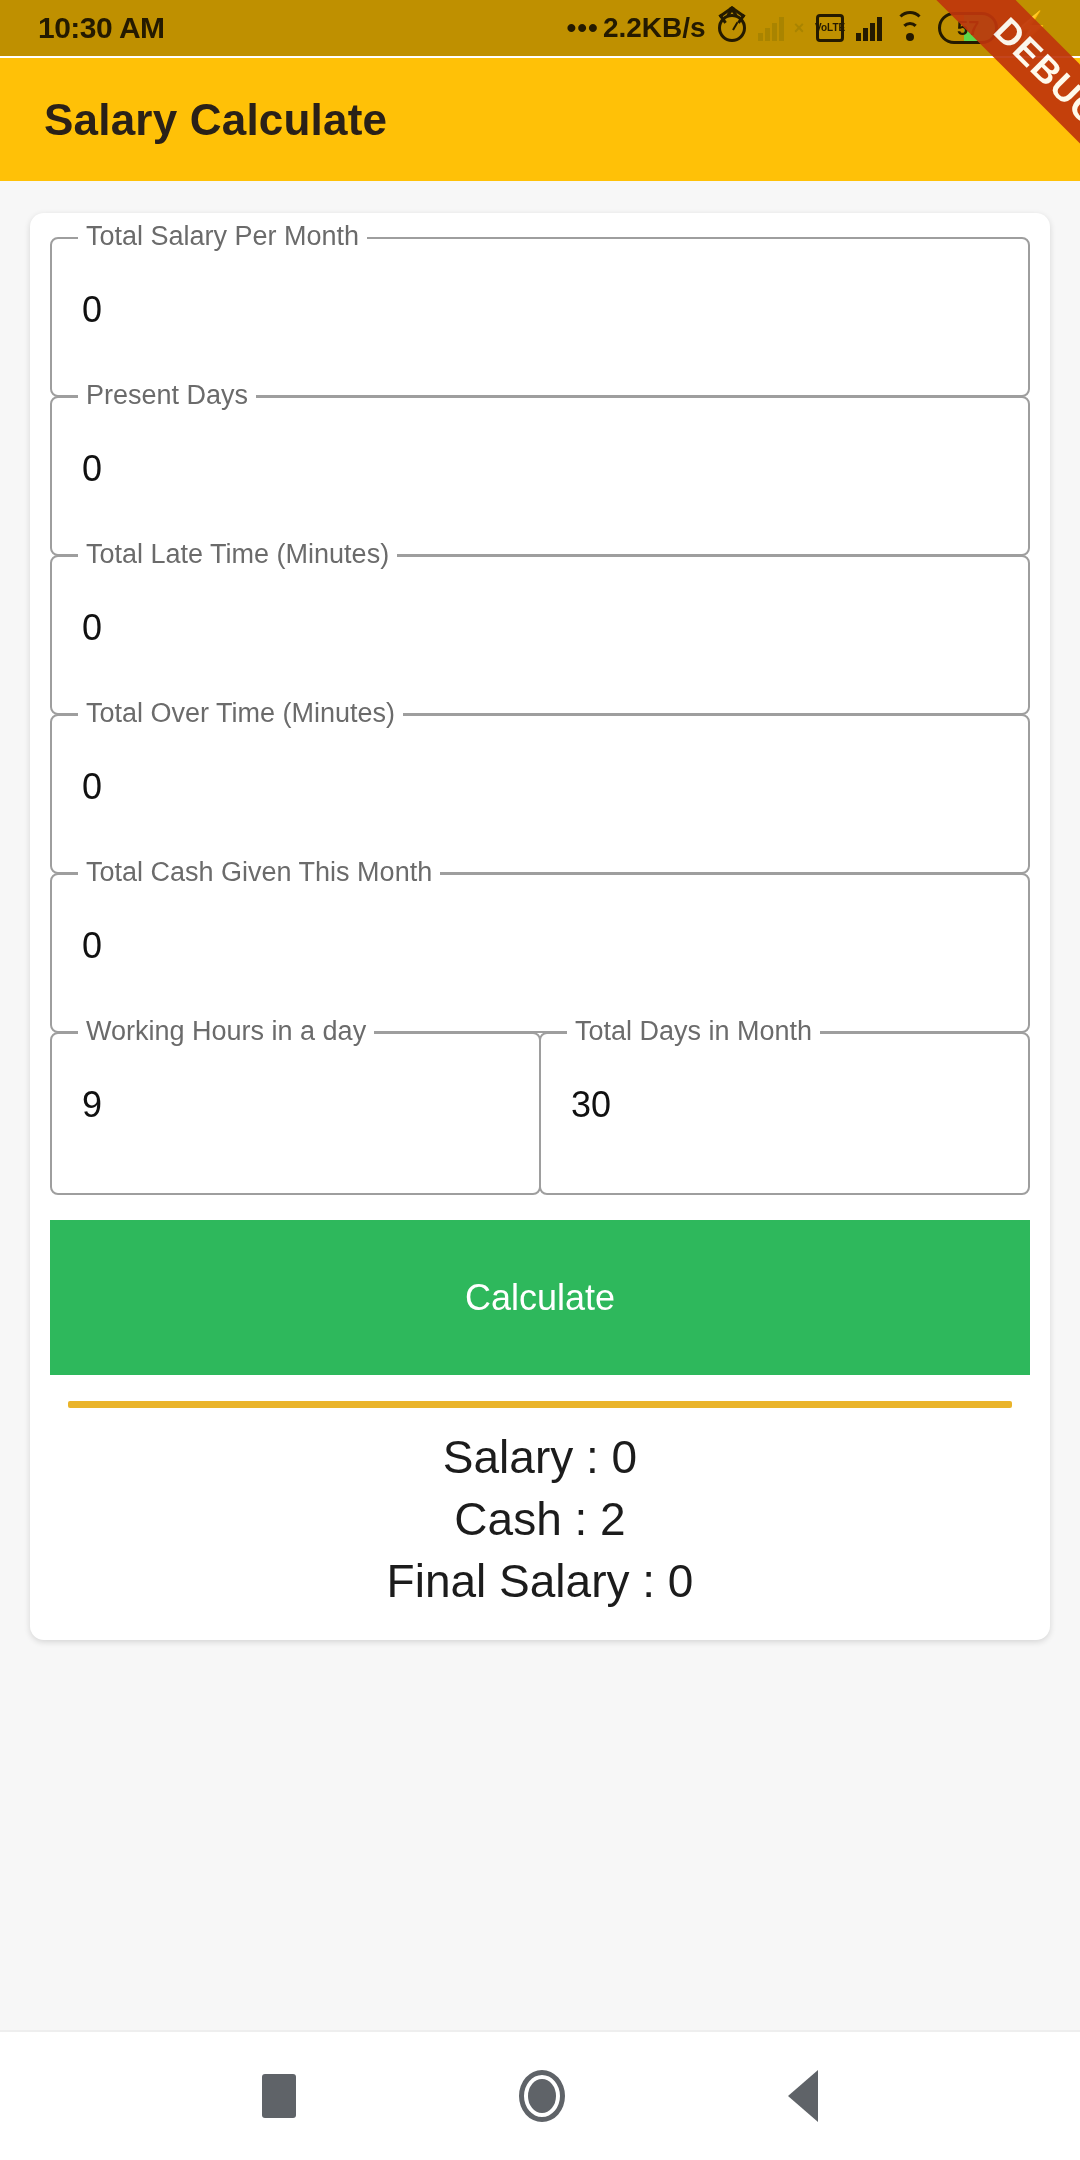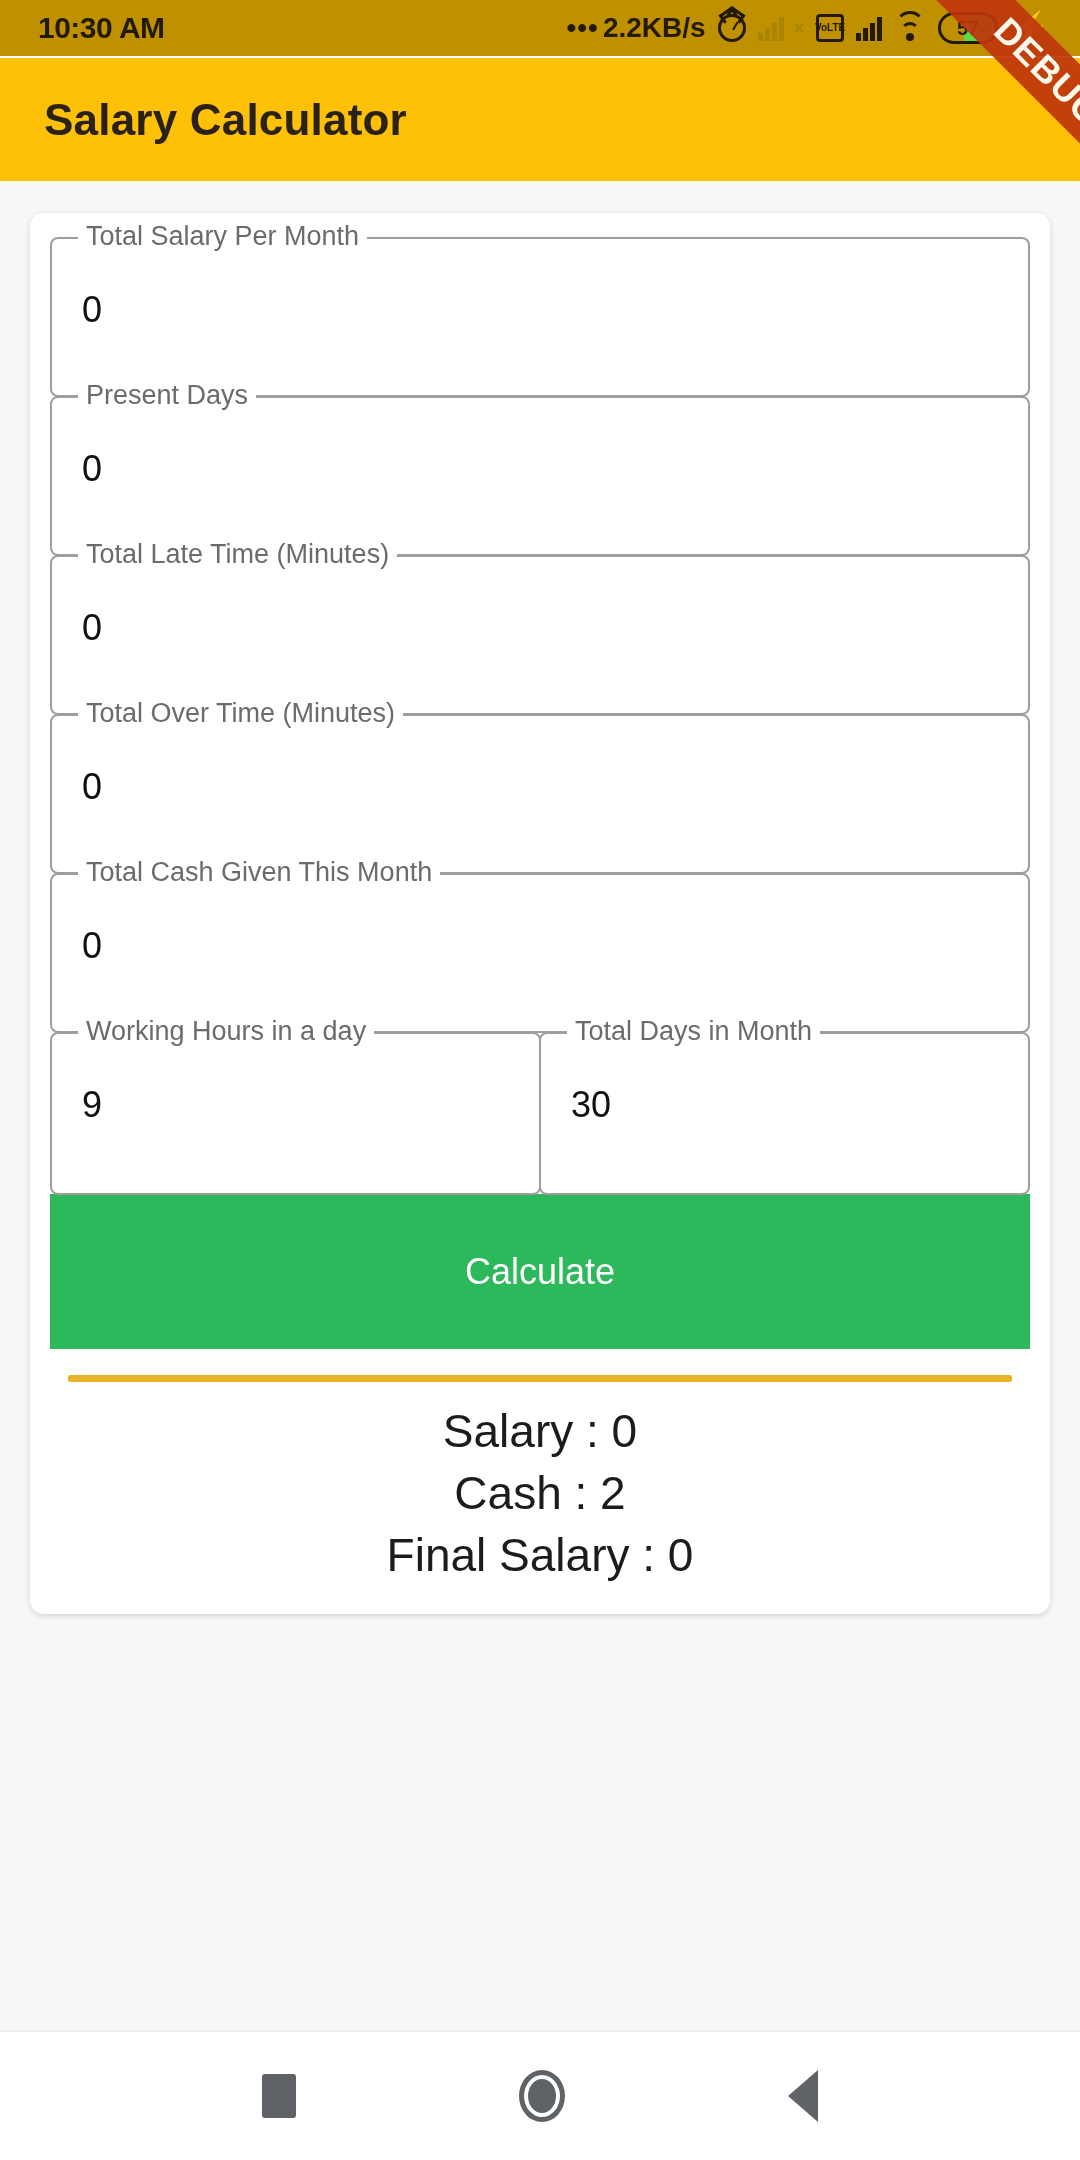--- a/index.html
+++ b/index.html
@@ -145,33 +145,33 @@
   .field .value{
     position:absolute; left:32px; top:52px;
     font-size:36px; color:#111111;
   }
   .field.short{ height:163px; }
 
   .field-row{
     display:flex;
     margin-bottom:-1px;
   }
-  .field-row .field{ flex:1; margin-bottom:0;text-align:right; }
+  .field-row .field{ flex:1; margin-bottom:8px;text-align:right; }
   .field-row .field:first-child{ margin-right:-2px; }
 
   
   .calc-btn{
     display:block; width:100%; height:155px;
     background:#2eb85c;
     border:none;
     color:#ffffff;
     font-size:36px;
     font-family:"Liberation Sans", sans-serif;
     cursor:pointer;
-    margin-top:0;
+    margin-top:18px;
   }
 
   
   .divider{
     height:7px; background:#eab42a;
     margin:26px 18px 0 18px;
     border-radius:2px;
   }
   .results{
     text-align:center;
@@ -245,21 +245,21 @@
     </span>
     <span class="bolt">⚡</span>
   </div>
 </div>
 
 <div class="debug-ribbon">
   <div class="band">DEBUG</div>
 </div>
 
 <div class="app-bar">
-  <div class="app-title">Salary Calculator</div>
+  <div class="app-title">Salary Calculate</div>
 </div>
 
 <div class="content">
   <div class="card">
 
     <div class="field">
       <div class="box"></div>
       <div class="notch">Total Salary Per Month</div>
       <div class="value">0</div>
     </div>

